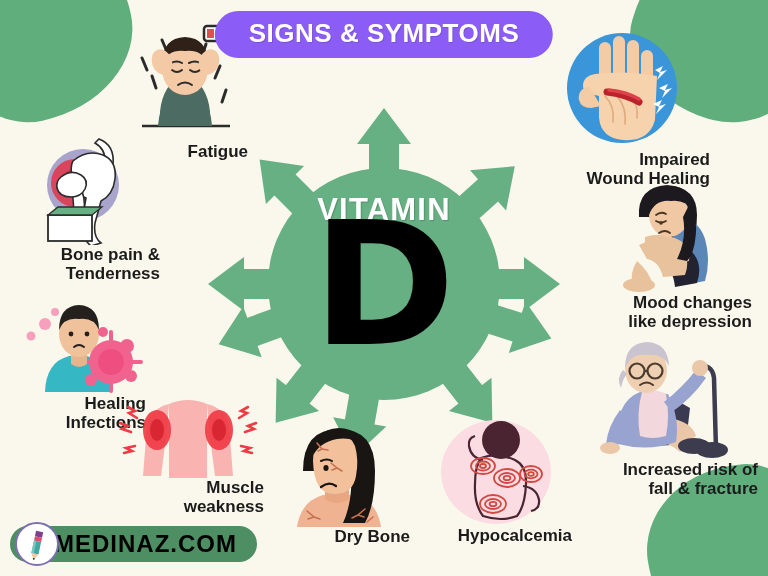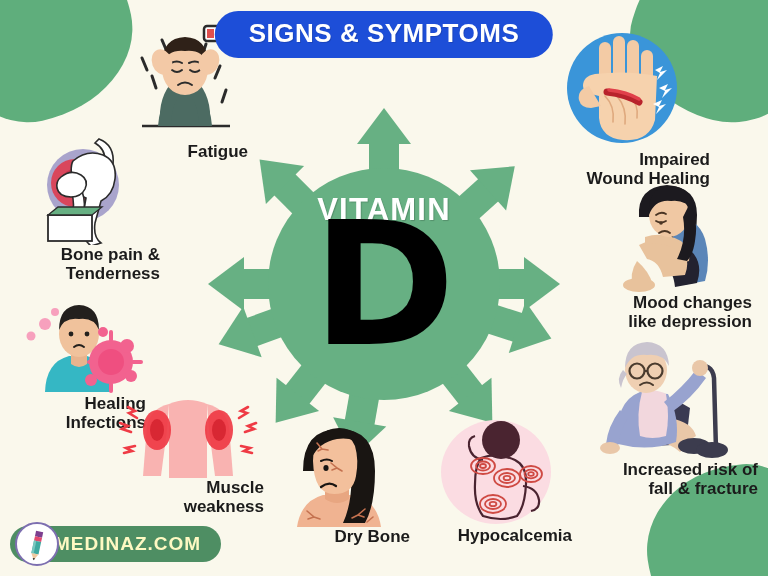--- a/index.html
+++ b/index.html
@@ -44,21 +44,21 @@
     border-radius: 60% 45% 55% 50% / 50% 55% 45% 60%;
     transform: rotate(-8deg);
   }
 
   
   #title-badge {
     position: absolute;
     left: 50%;
     transform: translateX(-50%);
     top: 11px;
-    background: #1d4ed8;
+    background: #8b5cf6;
     border-radius: 26px;
     padding: 7px 34px 9px;
     z-index: 6;
   }
   #title-badge .t {
     color: #ffffff;
     font-weight: bold;
     font-size: 26px;
     letter-spacing: 0.5px;
     white-space: nowrap;
@@ -157,23 +157,23 @@
     bottom: 14px;
     height: 36px;
     background: #4e8e63;
     border-radius: 18px;
     display: flex;
     align-items: center;
     padding: 0 20px 0 44px;
     z-index: 6;
   }
   #footer-badge .brand {
-    color: #fef9c3;
+    color: #000000;
     font-weight: bold;
-    font-size: 19px;
+    font-size: 24px;
     letter-spacing: 1px;
   }
   #logo-mark {
     position: absolute;
     left: 5px; top: -4px;
     width: 44px; height: 44px;
     border-radius: 50%;
     background: #ffffff;
     border: 2.5px solid #7d6fb0;
     box-sizing: border-box;

